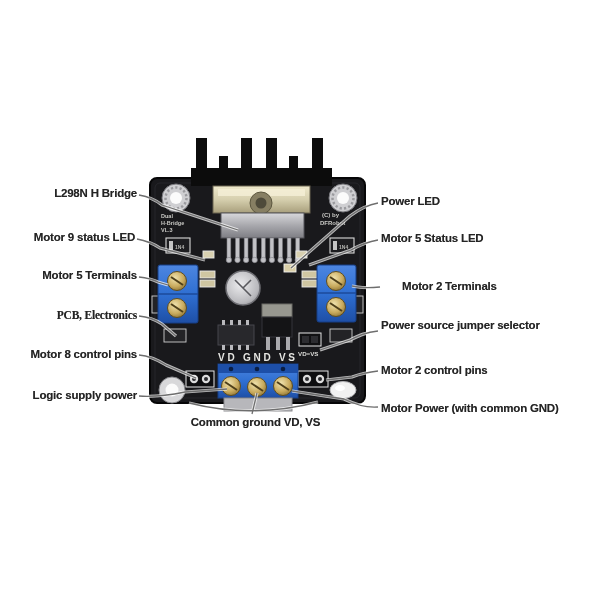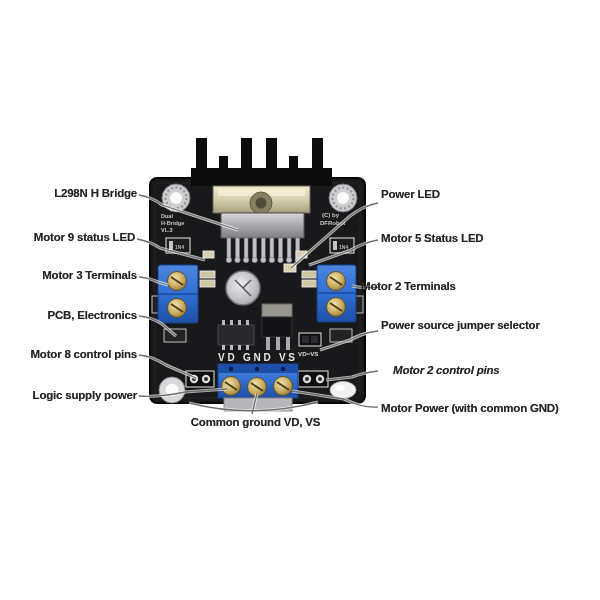--- a/index.html
+++ b/index.html
@@ -265,29 +265,29 @@
         <path d="M378,371 C368,372 360,374 352,377 L326,380"></path>
         <path d="M378,407 C366,408 354,404 344,399 L292,391"></path>
         <path d="M252,414 L257,393"></path>
         <path d="M189,403 Q253,419 318,402"></path>
       </g>
     </g>
   </svg>
 
   <div class="callout left" style="top:187px;right:463px;margin-left:40px;">L298N H Bridge</div>
   <div class="callout left" style="top:231px;right:465px;">Motor 9 status LED</div>
-  <div class="callout left" style="top:269px;right:463px;">Motor 3 Terminals</div>
-  <div class="callout left" style="top:309px;right:463px;">PCB, Electronics</div>
+  <div class="callout left" style="top:269px;right:463px;">Motor 5 Terminals</div>
+  <div class="callout left" style="top:309px;right:463px;font-family:Liberation Serif, serif;">PCB, Electronics</div>
   <div class="callout left" style="top:348px;right:463px;">Motor 8 control pins</div>
   <div class="callout left" style="top:389px;right:463px;text-align:right;">Logic supply power</div>
 
-  <div class="callout right" style="top:188px;left:381px;">Power LED</div>
+  <div class="callout right" style="top:195px;left:381px;">Power LED</div>
   <div class="callout right" style="top:232px;left:381px;">Motor 5 Status LED</div>
-  <div class="callout right" style="top:280px;left:361px;text-align:right;">Motor 2 Terminals</div>
+  <div class="callout right" style="top:280px;left:402px;text-align:right;">Motor 2 Terminals</div>
   <div class="callout right" style="top:319px;left:381px;">
     <div>Power source jumper selector</div>
   </div>
-  <div class="callout right" style="top:364px;left:393px;font-style:italic;">Motor 2 control pins</div>
+  <div class="callout right" style="top:364px;left:381px;">Motor 2 control pins</div>
   <div class="callout center" style="top:416px;left:178px;width:155px;">Common ground VD, VS</div>
 
   <div class="callout right" style="top:402px;left:381px;">Motor Power (with common GND)</div>
 
 </div>
 
 </body></html>

